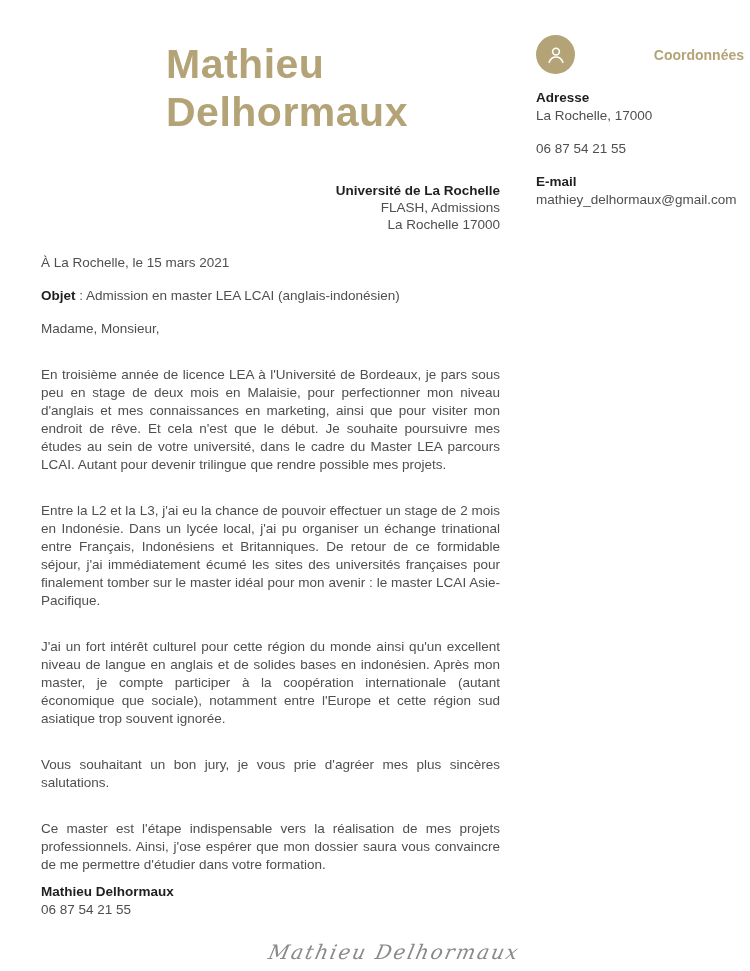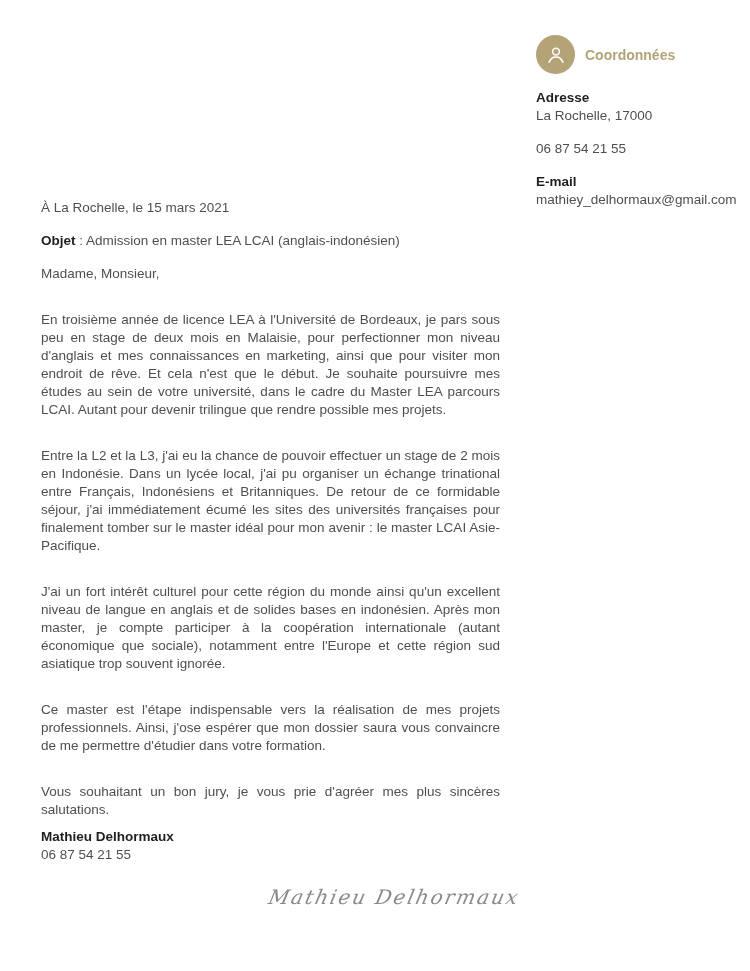--- a/index.html
+++ b/index.html
@@ -46,20 +46,21 @@
     left: 536px; top: 35px;
     width: 208px;
     font-size: 13.5px;
     line-height: 18px;
   }
   .contact-header {
     display: flex;
     align-items: center;
     gap: 10px;
     margin-bottom: 9px;
+    justify-content: space-between;
   }
   .contact-icon-circle {
     width: 39px; height: 39px;
     border-radius: 50%;
     background: #b3a376;
     display: flex;
     align-items: center;
     justify-content: center;
     flex: 0 0 39px;
   }
@@ -110,20 +111,24 @@
     color: #8a8a8a;
     transform: skewX(-12deg);
     letter-spacing: 2px;
   }
 </style>
 </head>
 <body>
 
 <div class="page">
 
+  <div class="name-block">
+    <div>Mathieu</div>
+    <div>Delhormaux</div>
+  </div>
 
   <div class="contact">
     <div class="contact-header">
       <div class="contact-icon-circle">
         <svg width="24" height="24" viewBox="0 0 24 24" fill="none" stroke="#ffffff" stroke-width="1.6" stroke-linecap="round">
           <circle cx="12" cy="8.6" r="3.4"></circle>
           <path d="M5.2 19.3c1.2-3.7 3.8-5.3 6.8-5.3s5.6 1.6 6.8 5.3"></path>
         </svg>
       </div>
       <span class="contact-title">Coordonnées</span>
@@ -137,34 +142,39 @@
       <div class="contact-value">06 87 54 21 55</div>
     </div>
     <div class="contact-group">
       <div class="contact-label">E-mail</div>
       <div class="contact-value">mathiey_delhormaux@gmail.com</div>
     </div>
   </div>
 
   <div class="letter">
 
+    <div class="recipient">
+      <div class="recipient-line-1">Université de La Rochelle</div>
+      <div>FLASH, Admissions</div>
+      <div>La Rochelle 17000</div>
+    </div>
 
     <div class="dateline">À La Rochelle, le 15 mars 2021</div>
 
     <div class="subject-line">
       <span class="subject-label">Objet</span><span> : Admission en master LEA LCAI (anglais-indonésien)</span>
     </div>
 
     <div class="salutation">Madame, Monsieur,</div>
 
     <p class="body-paragraph">En troisième année de licence LEA à l'Université de Bordeaux, je pars sous peu en stage de deux mois en Malaisie, pour perfectionner mon niveau d'anglais et mes connaissances en marketing, ainsi que pour visiter mon endroit de rêve. Et cela n'est que le début. Je souhaite poursuivre mes études au sein de votre université, dans le cadre du Master LEA parcours LCAI. Autant pour devenir trilingue que rendre possible mes projets.</p>
     <p class="body-paragraph">Entre la L2 et la L3, j'ai eu la chance de pouvoir effectuer un stage de 2 mois en Indonésie. Dans un lycée local, j'ai pu organiser un échange trinational entre Français, Indonésiens et Britanniques. De retour de ce formidable séjour, j'ai immédiatement écumé les sites des universités françaises pour finalement tomber sur le master idéal pour mon avenir : le master LCAI Asie-Pacifique.</p>
     <p class="body-paragraph">J'ai un fort intérêt culturel pour cette région du monde ainsi qu'un excellent niveau de langue en anglais et de solides bases en indonésien. Après mon master, je compte participer à la coopération internationale (autant économique que sociale), notamment entre l'Europe et cette région sud asiatique trop souvent ignorée.</p>
+    <p class="body-paragraph">Vous souhaitant un bon jury, je vous prie d'agréer mes plus sincères salutations.</p>
     <p class="body-paragraph">Ce master est l'étape indispensable vers la réalisation de mes projets professionnels. Ainsi, j'ose espérer que mon dossier saura vous convaincre de me permettre d'étudier dans votre formation.</p>
-    <p class="body-paragraph">Vous souhaitant un bon jury, je vous prie d'agréer mes plus sincères salutations.</p>
 
     <div class="closing-name">Mathieu Delhormaux</div>
     <div class="closing-phone">06 87 54 21 55</div>
 
     <div class="handwritten-signature">Mathieu Delhormaux</div>
   </div>
 
 </div>
 
 </body></html>

